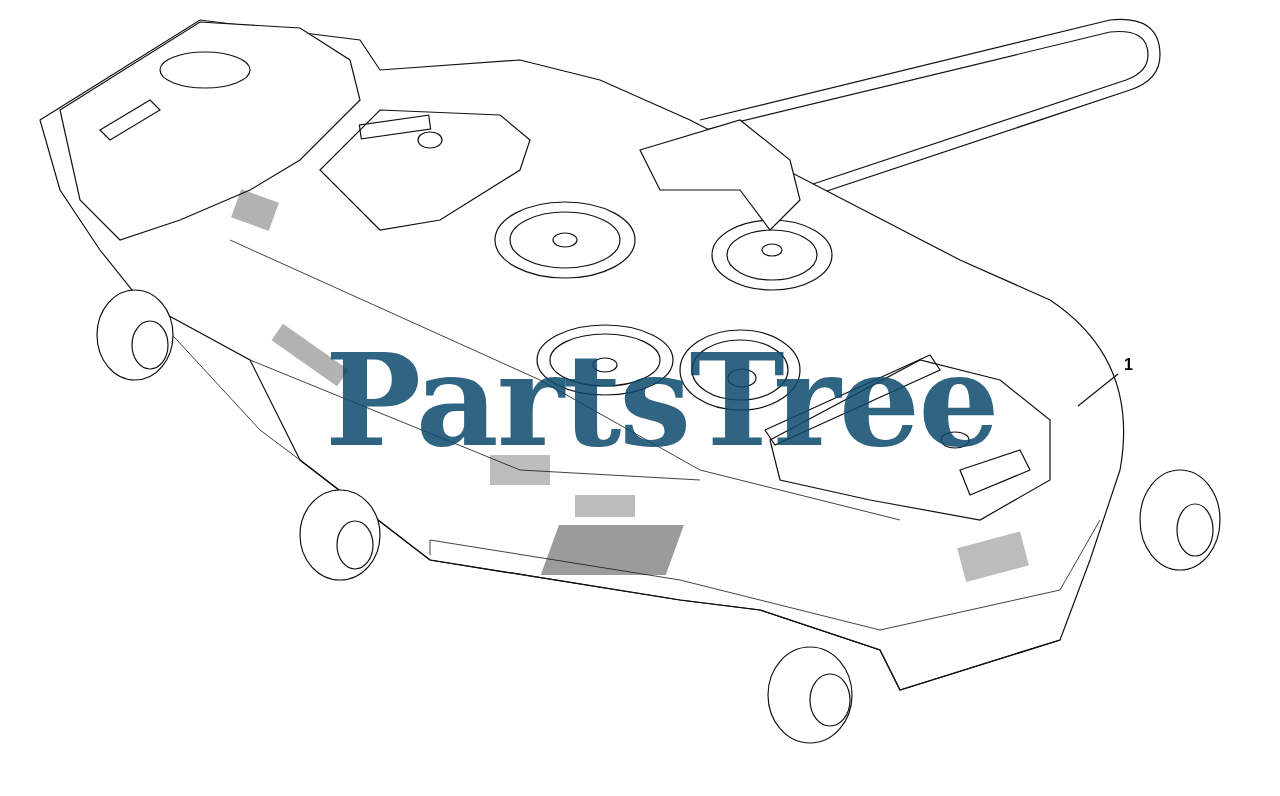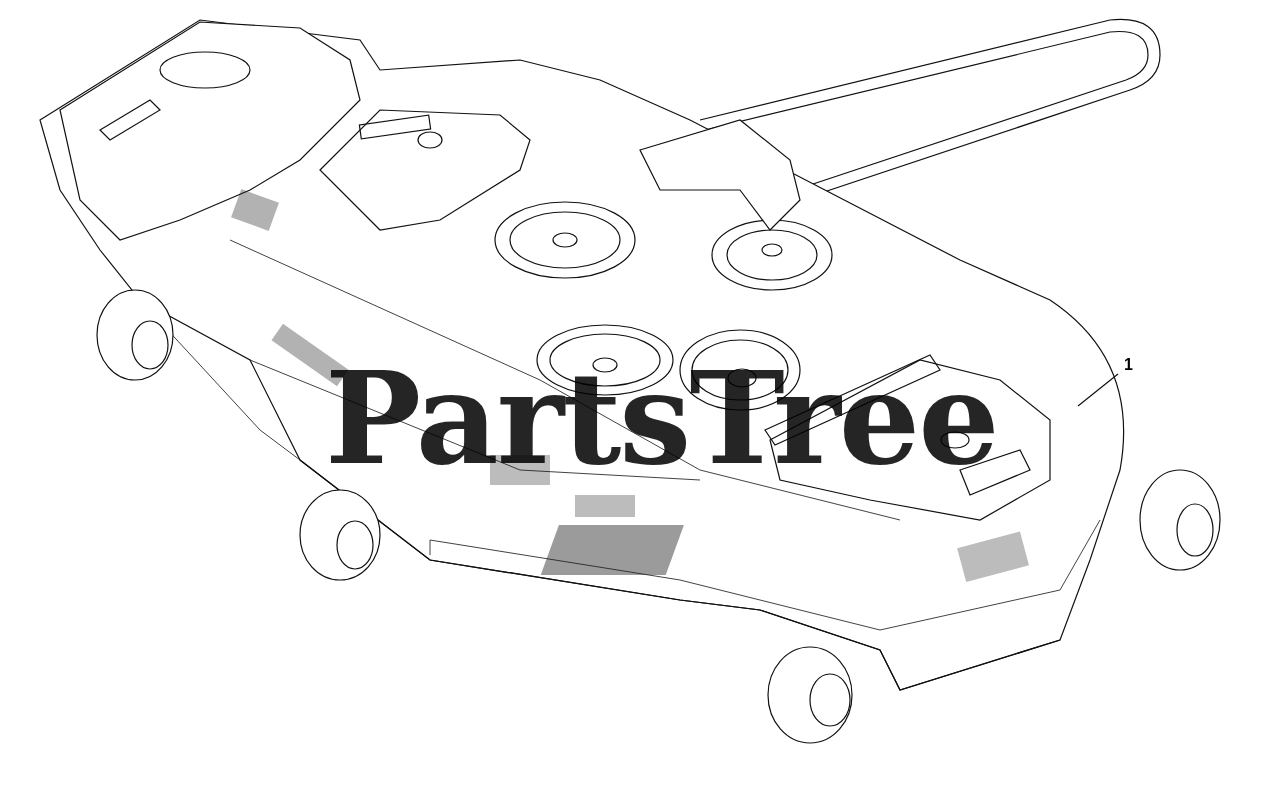--- a/index.html
+++ b/index.html
@@ -1,18 +1,18 @@
 <!DOCTYPE html>
 <html><head>
 <meta charset="utf-8">
 <style>
   html, body { margin:0; padding:0; background:#ffffff; }
   body { width:1280px; height:796px; position:relative; overflow:hidden; font-family:"DejaVu Serif", serif; }
   .diagram { position:absolute; left:0; top:0; width:1280px; height:796px; }
-  .watermark { position:absolute; left:325px; top:343px; font-family:"DejaVu Serif", serif; font-weight:bold; font-size:128px; color:#000000; opacity:0.85; letter-spacing:-2px; pointer-events:none; }
+  .watermark { position:absolute; left:325px; top:325px; font-family:"DejaVu Serif", serif; font-weight:bold; font-size:128px; color:#0c4a6e; opacity:0.85; letter-spacing:-2px; pointer-events:none; }
   .callout { position:absolute; left:1124px; top:356px; font-family:"Liberation Sans", sans-serif; font-size:16px; font-weight:bold; color:#000; }
   svg line, svg path, svg ellipse, svg rect, svg polygon, svg circle { fill:none; stroke:#111; stroke-width:1.2; }
   .thin { stroke-width:0.8 !important; }
   .fillw { fill:#fff !important; }
   .decal { fill:#222 !important; stroke:none !important; }
 </style>
 </head>
 <body>
 
 <div class="diagram">

